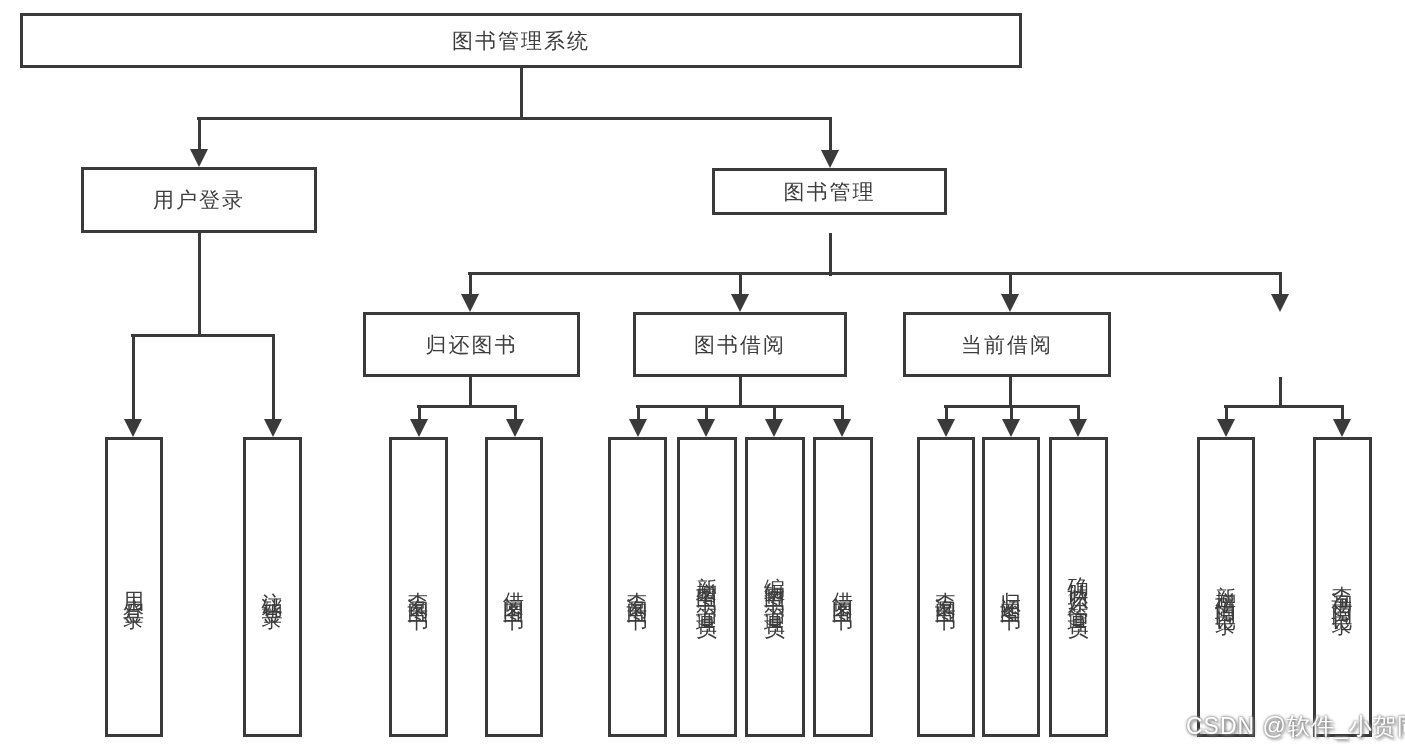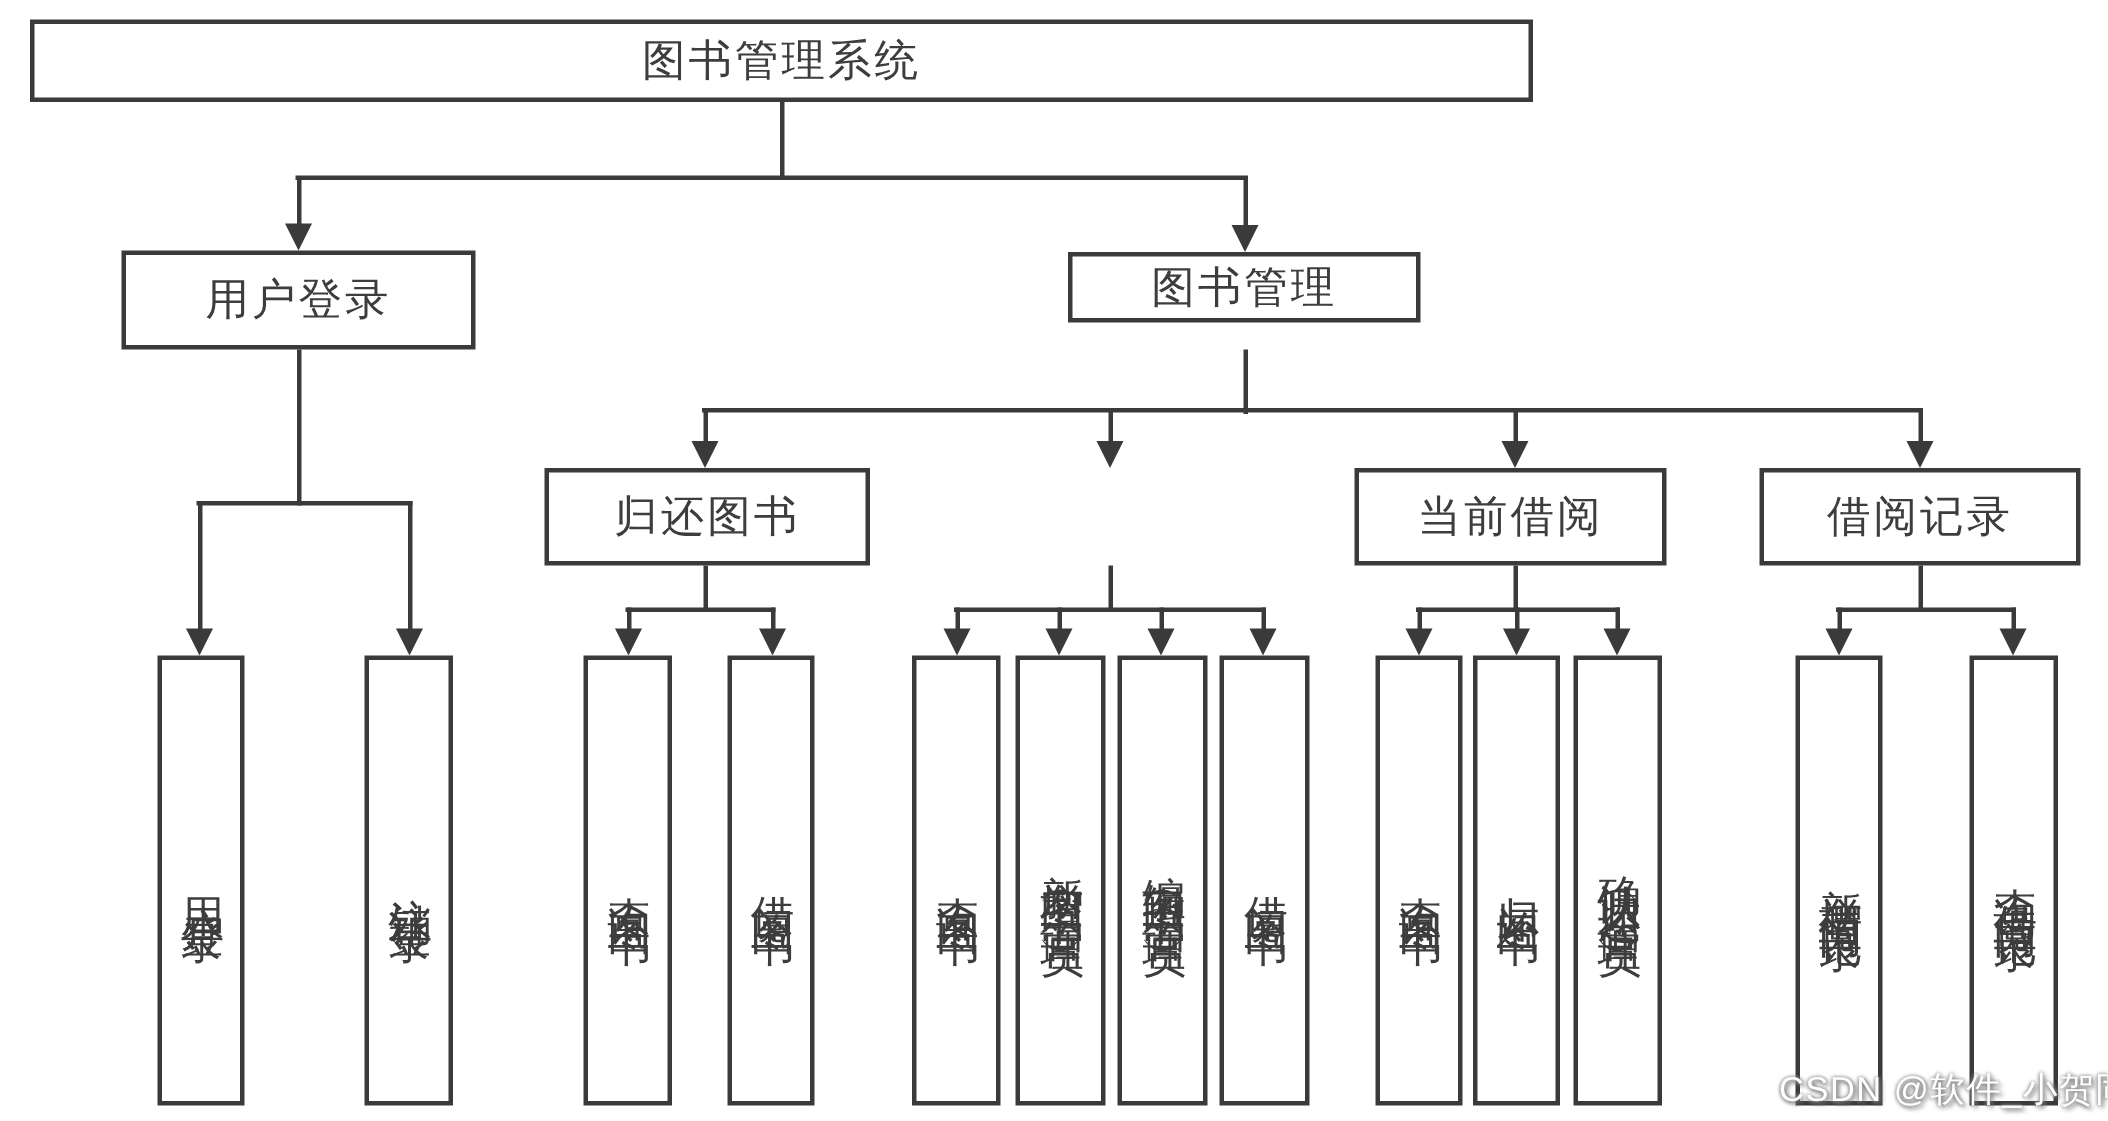--- a/index.html
+++ b/index.html
@@ -21,21 +21,21 @@
     box-sizing:border-box;
     border:3px solid var(--line);
     background:#fff;
     display:flex;
     align-items:center;
     justify-content:center;
     color:var(--text);
   }
   .node span{
     display:block;
-    font-size:29px;
+    font-size:21px;
     letter-spacing:2px;
     white-space:nowrap;
   }
   .node.v span{
     writing-mode:vertical-rl;
     text-orientation:mixed;
     letter-spacing:6px;
     line-height:1;
   }
   .vline,.hline{position:absolute;background:var(--line);}
@@ -72,25 +72,25 @@
   <div class="node h" style="left:81px;top:167px;width:236px;height:66px">
     <span>用户登录</span>
   </div>
   <div class="node h" style="left:712px;top:168px;width:235px;height:47px">
     <span>图书管理</span>
   </div>
 
   <div class="node h" style="left:363px;top:312px;width:217px;height:65px">
     <span>归还图书</span>
   </div>
+  <div class="node h" style="left:633px;top:312px;width:214px;height:65px">
+    <span>图书借阅</span>
+  </div>
   <div class="node h" style="left:903px;top:312px;width:208px;height:65px">
     <span>当前借阅</span>
-  </div>
-  <div class="node h" style="left:1173px;top:312px;width:214px;height:65px">
-    <span>借阅记录</span>
   </div>
 
   <div class="node v" style="left:105px;top:437px;width:58px;height:300px">
     <span>用户登录</span>
   </div>
   <div class="node v" style="left:243px;top:437px;width:59px;height:300px">
     <span>注销登录</span>
   </div>
 
   <div class="node v" style="left:389px;top:437px;width:59px;height:300px">

